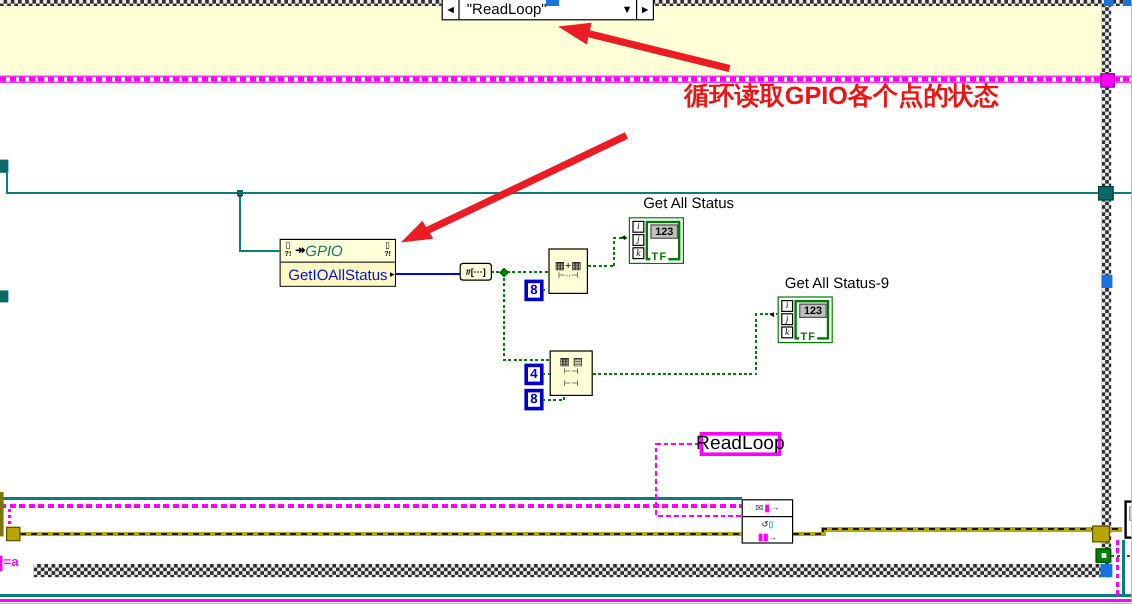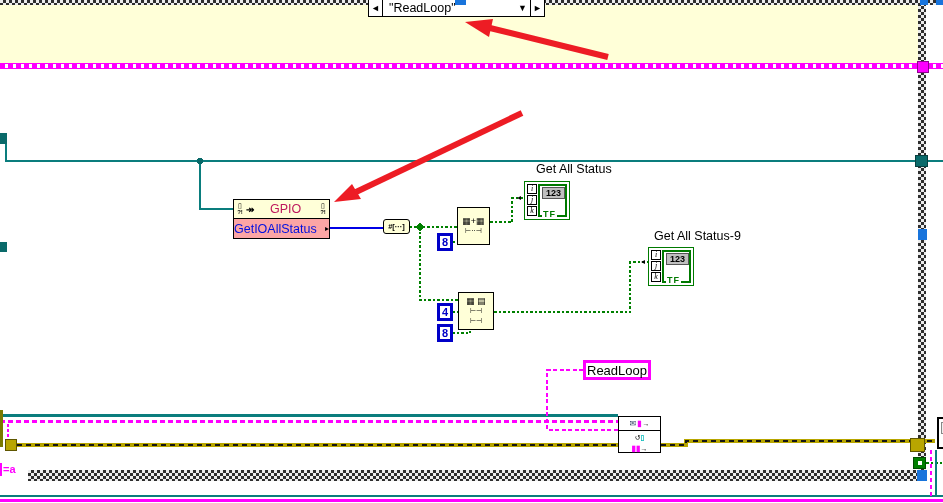--- a/index.html
+++ b/index.html
@@ -23,23 +23,23 @@
   .seldrop{font-size:9px;padding-right:3px;}
 
   .annotation{left:570px;top:66px;font-size:21px;font-weight:bold;color:#ee1212;white-space:nowrap;}
 
   
   .gpio{left:233px;top:199px;width:97px;height:40px;border:1px solid #000;box-sizing:border-box;background:#fff;}
   .gpio-top{height:19px;background:#ffffd8;border-bottom:1px solid #000;display:flex;align-items:center;box-sizing:border-box;}
   .pgglyph{width:12px;line-height:6px;text-align:center;}
   .pgglyph .p{font-size:7px;display:block;}
   .pgglyph .q{font-size:6px;font-weight:bold;display:block;}
-  .gpio-title{flex:1;text-align:center;font-size:12.5px;color:#be185d;}
+  .gpio-title{flex:1;font-size:12.5px;color:#0f766e;font-style:italic;}
   .gpio-flow{font-size:10px;font-weight:bold;}
-  .gpio-bottom{height:19px;display:flex;align-items:center;justify-content:space-between;background:#fca5a5;}
+  .gpio-bottom{height:19px;display:flex;align-items:center;justify-content:flex-end;background:#fef9c3;}
   .gpio-method{color:#0010e0;font-size:12.5px;white-space:nowrap;}
   .gpio-out{color:#000;font-size:8px;margin-left:2px;}
 
   .nodebox{border:1px solid #000;background:#ffffd8;box-sizing:border-box;color:#000;}
   .n2b{left:383px;top:219px;width:27px;height:15px;border-radius:3px;font-size:7.5px;font-weight:bold;
        display:flex;align-items:center;justify-content:center;}
   .reshape{display:flex;flex-direction:column;align-items:center;justify-content:center;line-height:10px;}
   .rs1{left:457px;top:207px;width:33px;height:38px;}
   .rs2{left:458px;top:292px;width:36px;height:38px;}
   .rsrow1{font-size:9px;}
@@ -53,21 +53,21 @@
   .ind-inner{position:absolute;left:13px;top:2px;right:2px;bottom:2px;border:2px solid #007a00;box-sizing:border-box;}
   .idx{position:absolute;left:2px;width:10px;height:10px;border:1px solid #000;background:#fff;box-sizing:border-box;
        font-family:"Liberation Serif",serif;font-style:italic;font-size:8px;line-height:8px;text-align:center;color:#000;}
   .digits{position:absolute;left:2px;top:1px;width:23px;height:12px;background:#bfbfbf;border:1px solid #555;
           box-sizing:border-box;font-size:9px;font-weight:bold;text-align:center;line-height:10px;color:#000;}
   .tf{position:absolute;left:2px;bottom:-4px;background:#fff;color:#007a00;font-size:9px;font-weight:bold;
       letter-spacing:1px;padding:0 1px;line-height:9px;}
   .entry{font-size:8px;color:#000;line-height:8px;}
 
   .strconst{left:583px;top:360px;width:68px;height:20px;background:#fff;border:3px solid #ff00ff;box-sizing:border-box;
-            display:flex;align-items:center;justify-content:center;font-size:13px;color:#000;}
+            display:flex;align-items:center;justify-content:center;font-size:16px;color:#000;}
 
   .enq{left:618px;top:416px;width:43px;height:37px;border:1px solid #000;background:#fff;box-sizing:border-box;}
   .enq-top{height:14px;border-bottom:1px solid #000;display:flex;align-items:center;justify-content:center;gap:1px;box-sizing:border-box;}
   .enq-bot{height:21px;display:flex;flex-direction:column;align-items:center;justify-content:center;line-height:8px;}
   .g-env{font-size:8px;color:#334466;}
   .g-mag{color:#ff00ff;font-size:8px;font-weight:bold;}
   .g-arr{font-size:7px;color:#000;}
   .g-teal{color:#00b8b8;font-size:7px;font-weight:bold;}
   .g-ref{font-size:7px;color:#000;}
 
@@ -149,20 +149,21 @@
         <span>◄</span>
       </div>
     <div class="selval">"ReadLoop"</div>
     <div class="seldrop">▼</div>
     <div class="selbtn r">
         <span>►</span>
       </div>
   </div>
   <div class="abs" style="left:455px;top:0;width:11px;height:5px;background:#1874dc;"></div>
 
+  <div class="abs annotation">循环读取GPIO各个点的状态</div>
 
   <div class="abs gpio">
     <div class="gpio-top">
       <span class="pgglyph">
         <span class="p">▯</span>
           <span class="q">?!</span>
       </span>
       <span class="gpio-flow">↠</span>
       <span class="gpio-title">GPIO</span>
       <span class="pgglyph">

